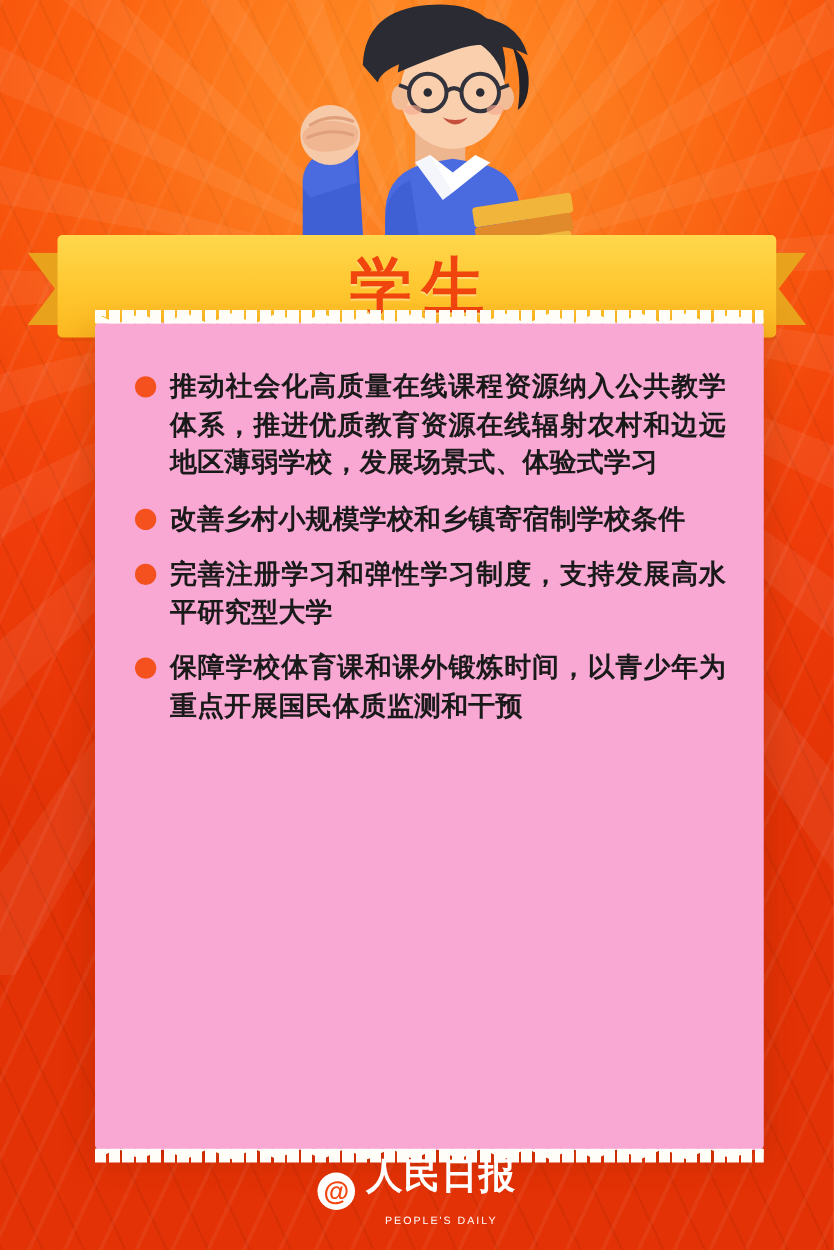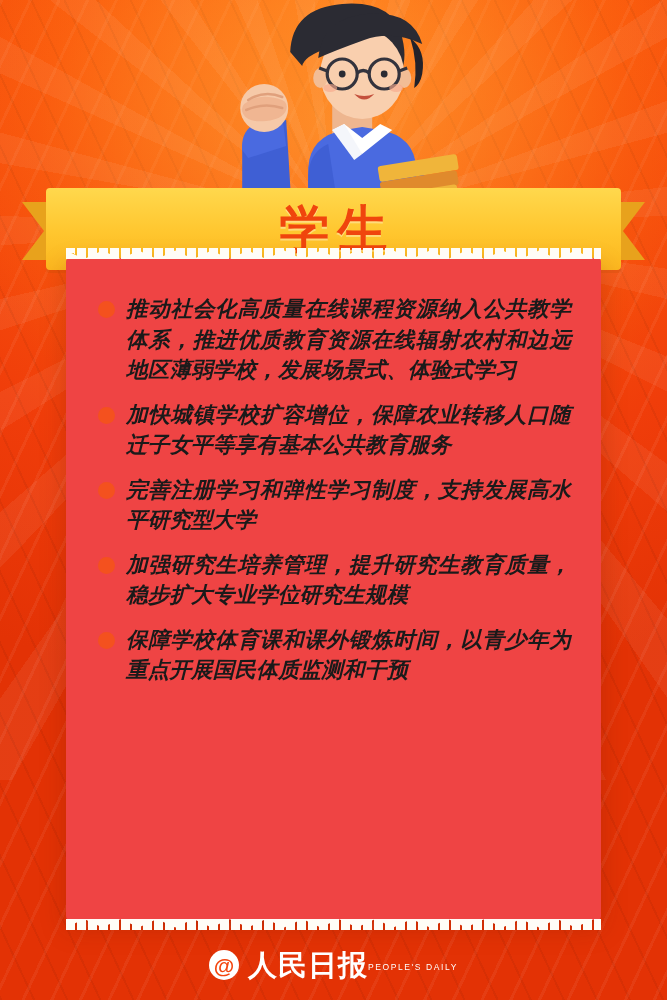--- a/index.html
+++ b/index.html
@@ -106,29 +106,28 @@
     color: #f0450d;
     letter-spacing: 8px;
     text-shadow: 0 2px 0 rgba(255,255,255,0.35);
     line-height: 1;
     padding-left: 8px;
   }
 
   
   .card {
     position: absolute;
-    left: 66px;
+    left: 76px;
     top: 258px;
     width: 535px;
     height: 662px;
-    background: #ef4444;
+    background: #f9a8d4;
     border-radius: 4px;
     box-shadow: 0 8px 26px rgba(120,30,0,0.28);
     padding: 36px 30px 20px 32px;
-    font-style: italic;
   }
   .card::before,
   .card::after {
     content: "";
     position: absolute;
     left: 0;
     width: 100%;
     height: 11px;
     background:
       repeating-linear-gradient(90deg,
@@ -208,25 +207,25 @@
     font-size: 29px;
     font-weight: bold;
     color: #ffffff;
     letter-spacing: 1px;
     line-height: 1;
   }
   .brand-en {
     font-size: 8.5px;
     color: #ffffff;
     letter-spacing: 1.6px;
-    margin-top: 4px;
+    margin-top: 16px;
     line-height: 1;
     text-align: center;
   }
-  .brand-stack { display: flex; flex-direction: row; align-items: center; }
+  .brand-stack { display: flex; flex-direction: column; align-items: center; }
 </style>
 </head>
 <body>
 
 <div class="bg">
   <div class="bg-glow"></div>
   <div class="bg-rays"></div>
 </div>
 
 <svg class="illus" viewBox="0 0 330 250">
@@ -295,32 +294,28 @@
 <div class="card">
   <div class="zig-top"></div>
   <div class="zig-bottom"></div>
   <ul class="items">
     <li class="item">
       <span class="bullet"></span>
       <span class="item-text">推动社会化高质量在线课程资源纳入公共教学体系，推进优质教育资源在线辐射农村和边远地区薄弱学校，发展场景式、体验式学习</span>
     </li>
     <li class="item">
       <span class="bullet"></span>
-      <span class="item-text">加快城镇学校扩容增位，保障农业转移人口随迁子女平等享有基本公共教育服务</span>
+      <span class="item-text">改善乡村小规模学校和乡镇寄宿制学校条件</span>
     </li>
     <li class="item">
       <span class="bullet"></span>
       <span class="item-text">完善注册学习和弹性学习制度，支持发展高水平研究型大学</span>
     </li>
     <li class="item">
       <span class="bullet"></span>
-      <span class="item-text">加强研究生培养管理，提升研究生教育质量，稳步扩大专业学位研究生规模</span>
-    </li>
-    <li class="item">
-      <span class="bullet"></span>
       <span class="item-text">保障学校体育课和课外锻炼时间，以青少年为重点开展国民体质监测和干预</span>
     </li>
   </ul>
 </div>
 
 <div class="footer">
   <div class="at-badge">@</div>
   <div class="brand-stack">
     <div class="brand-cn">人民日报</div>
     <div class="brand-en">PEOPLE'S DAILY</div>

